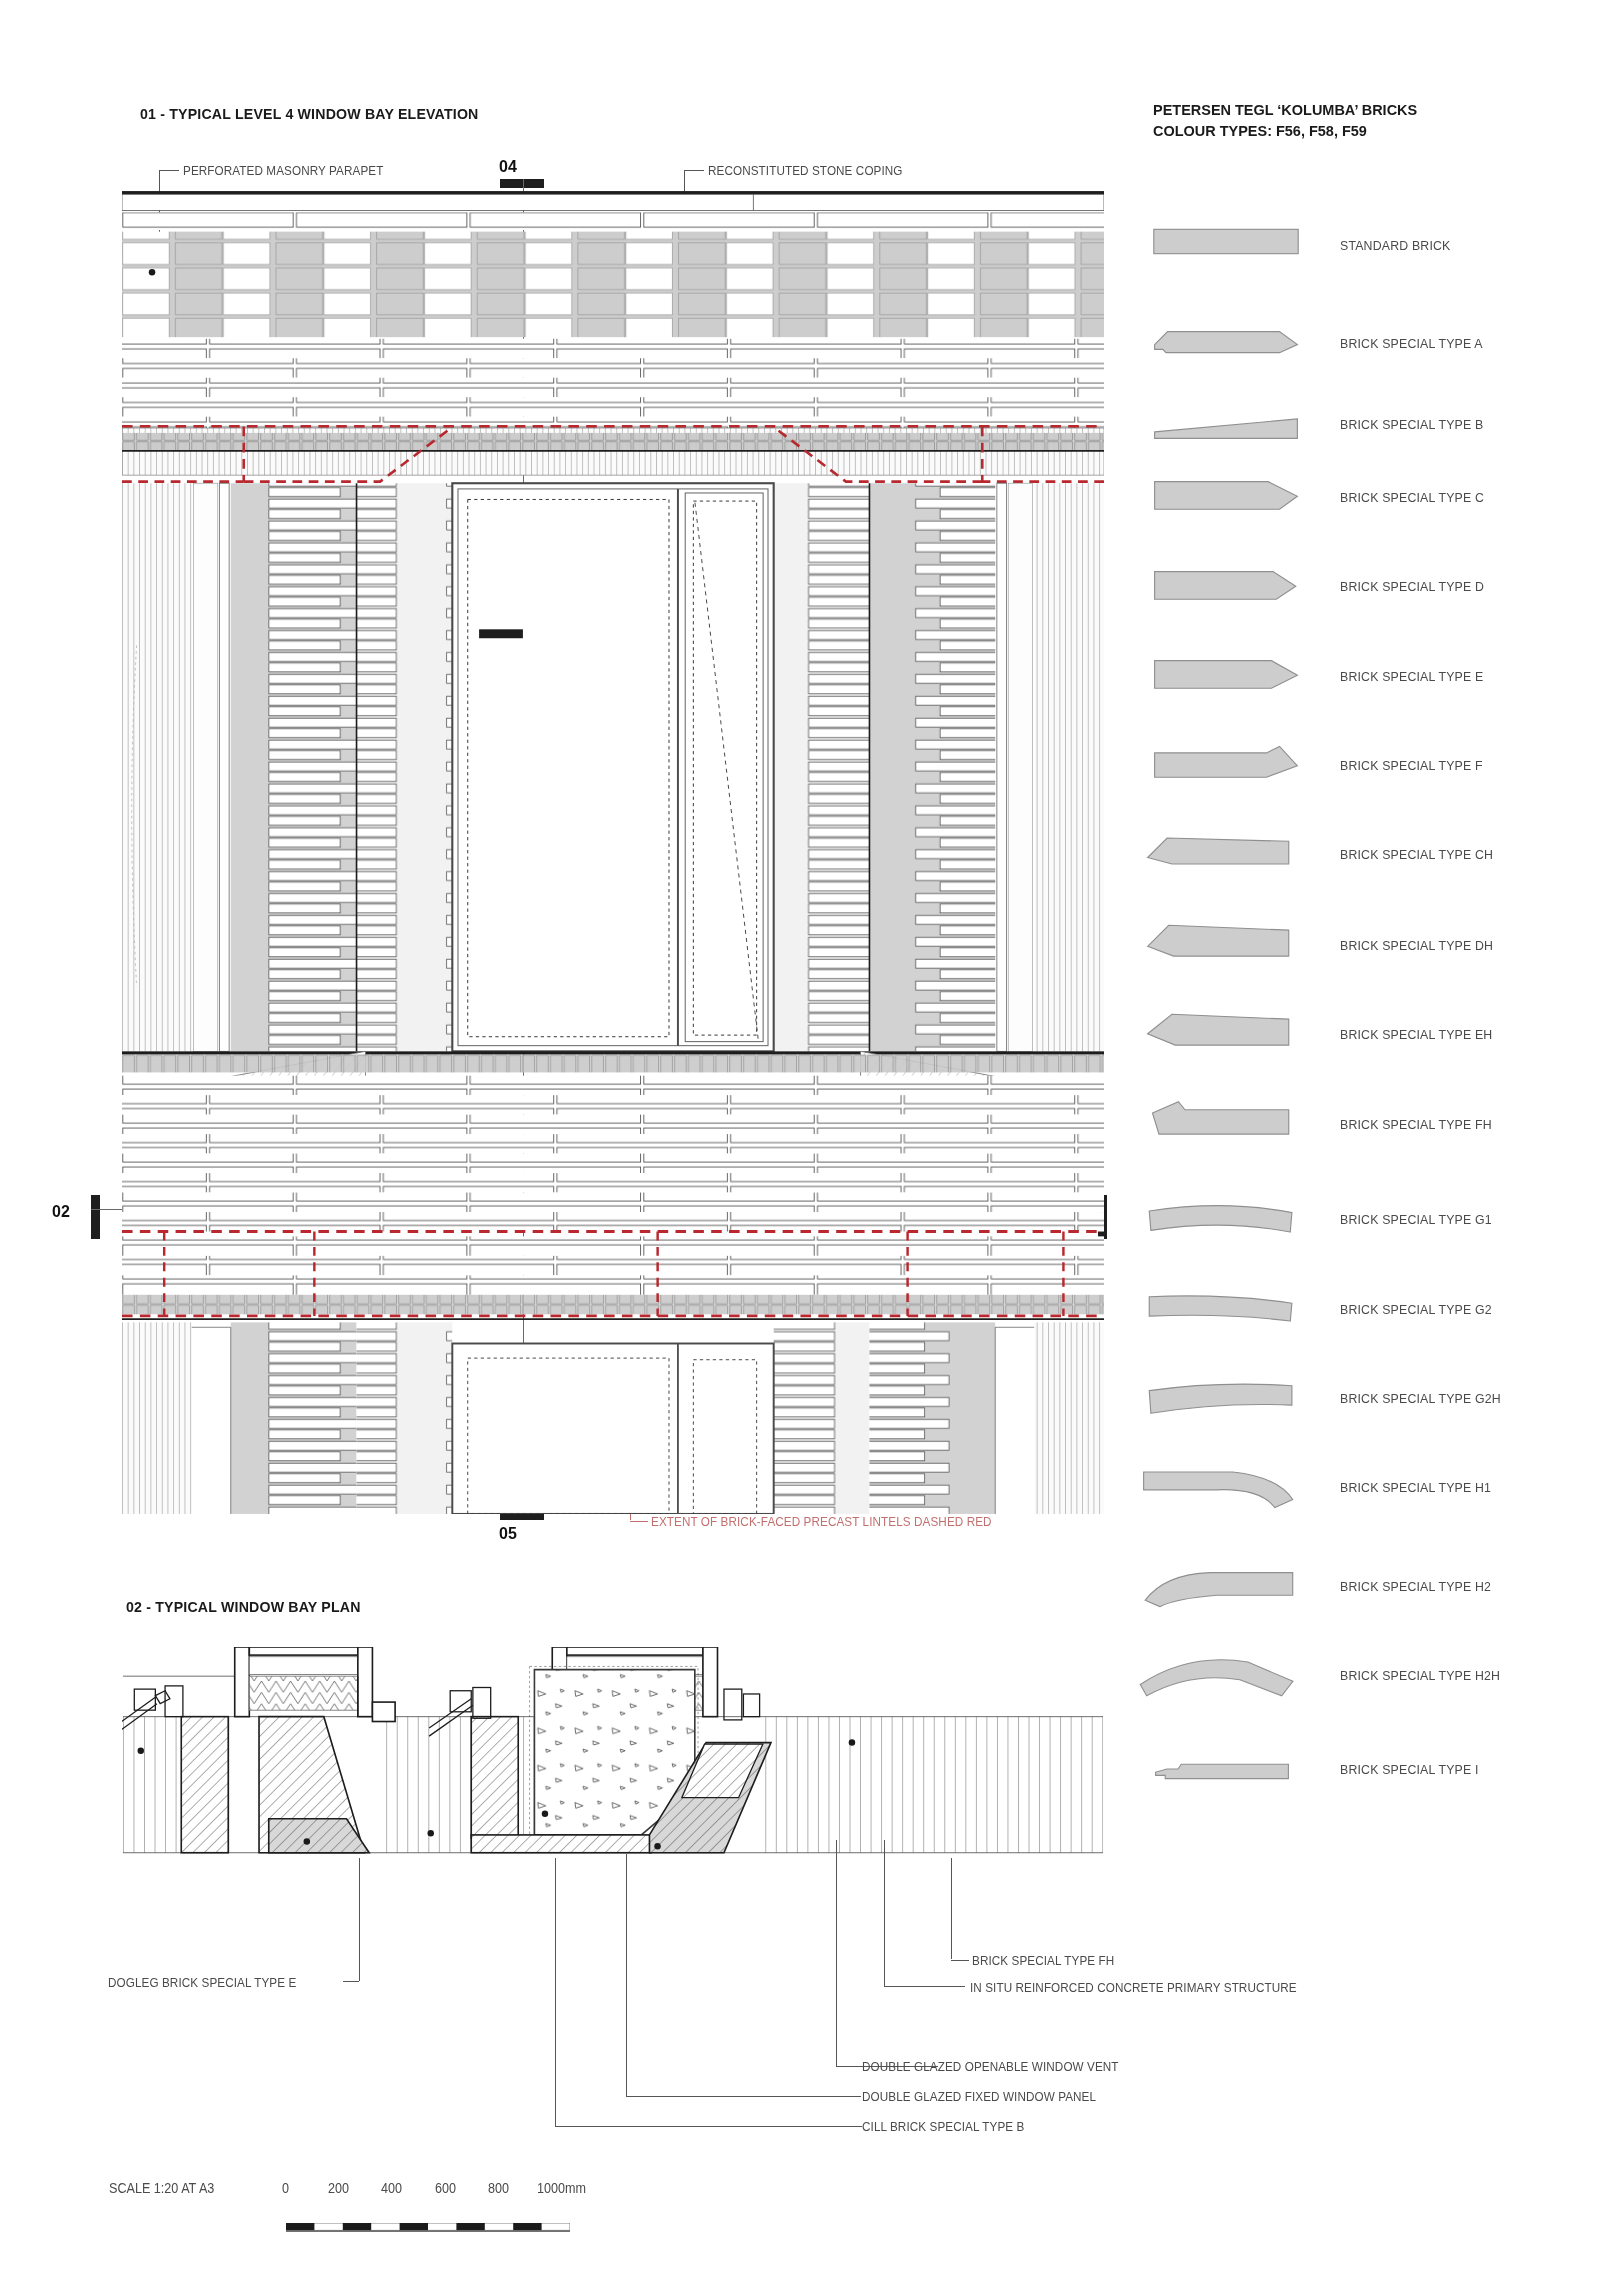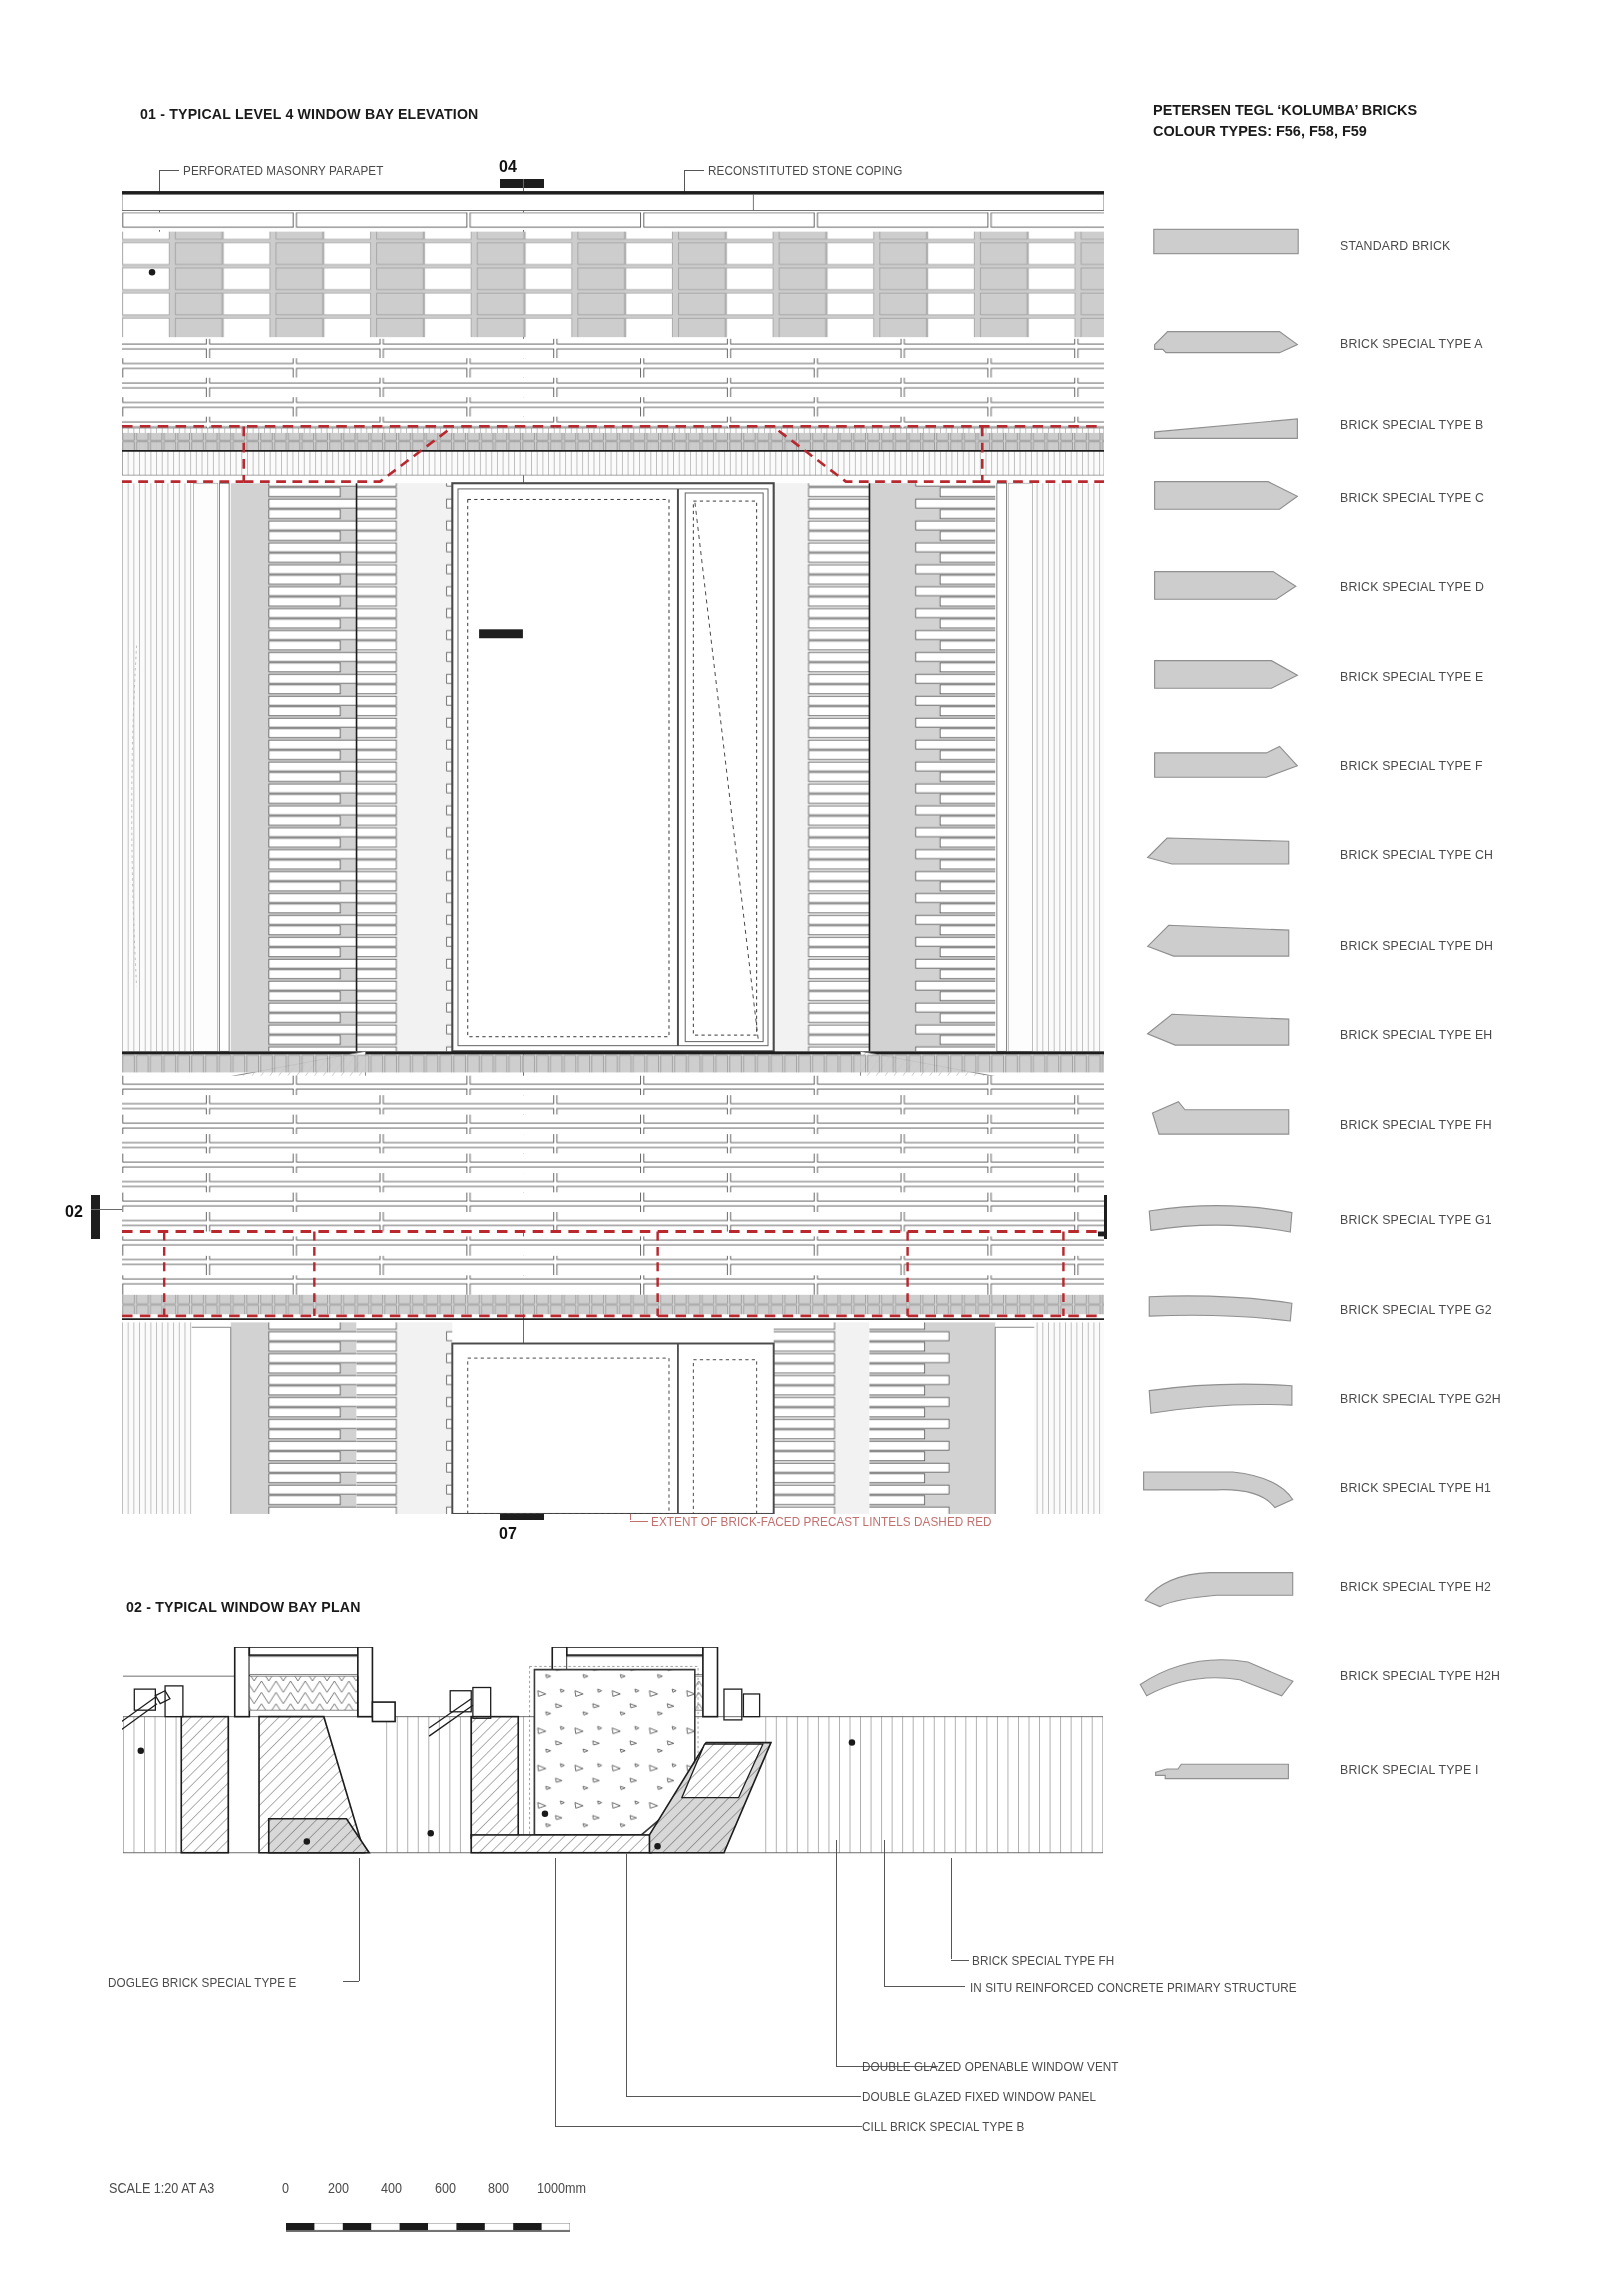--- a/index.html
+++ b/index.html
@@ -57,23 +57,23 @@
 
   <div class="ln v" style="left:684px;top:170px;height:32px;"></div>
   <div class="ln h" style="left:684px;top:170px;width:19.5px;"></div>
   <div class="note" style="left:708px;top:163px;">RECONSTITUTED STONE COPING</div>
 
   <div class="mk" style="left:499px;top:158px;">04</div>
   <div class="flag" style="left:500px;top:179px;width:44px;height:9px;"></div>
   <div class="ln v" style="left:523px;top:179px;height:1331px;background:#6a6a6a;"></div>
 
   <div class="flag" style="left:500px;top:1511px;width:44px;height:9px;"></div>
-  <div class="mk" style="left:499px;top:1525px;">07</div>
-
-  <div class="mk" style="left:65px;top:1203px;">02</div>
+  <div class="mk" style="left:499px;top:1525px;">05</div>
+
+  <div class="mk" style="left:52px;top:1203px;">02</div>
   <div class="flag" style="left:91px;top:1195px;width:9px;height:44px;"></div>
   <div class="ln h" style="left:91px;top:1209px;width:1016px;background:#6a6a6a;"></div>
   <div class="flag" style="left:1098px;top:1195px;width:9px;height:44px;"></div>
 
   <div class="ln v red" style="left:630px;top:1456px;height:64px;"></div>
   <div class="ln h red" style="left:630px;top:1521px;width:18px;"></div>
   <div class="note red" style="left:651px;top:1514px;">EXTENT OF BRICK-FACED PRECAST LINTELS DASHED RED</div>
 
   <div class="dwg" style="left:122px;top:191px;">
   <svg width="982" height="1323" viewBox="0 0 1210 1630" xmlns="http://www.w3.org/2000/svg">

